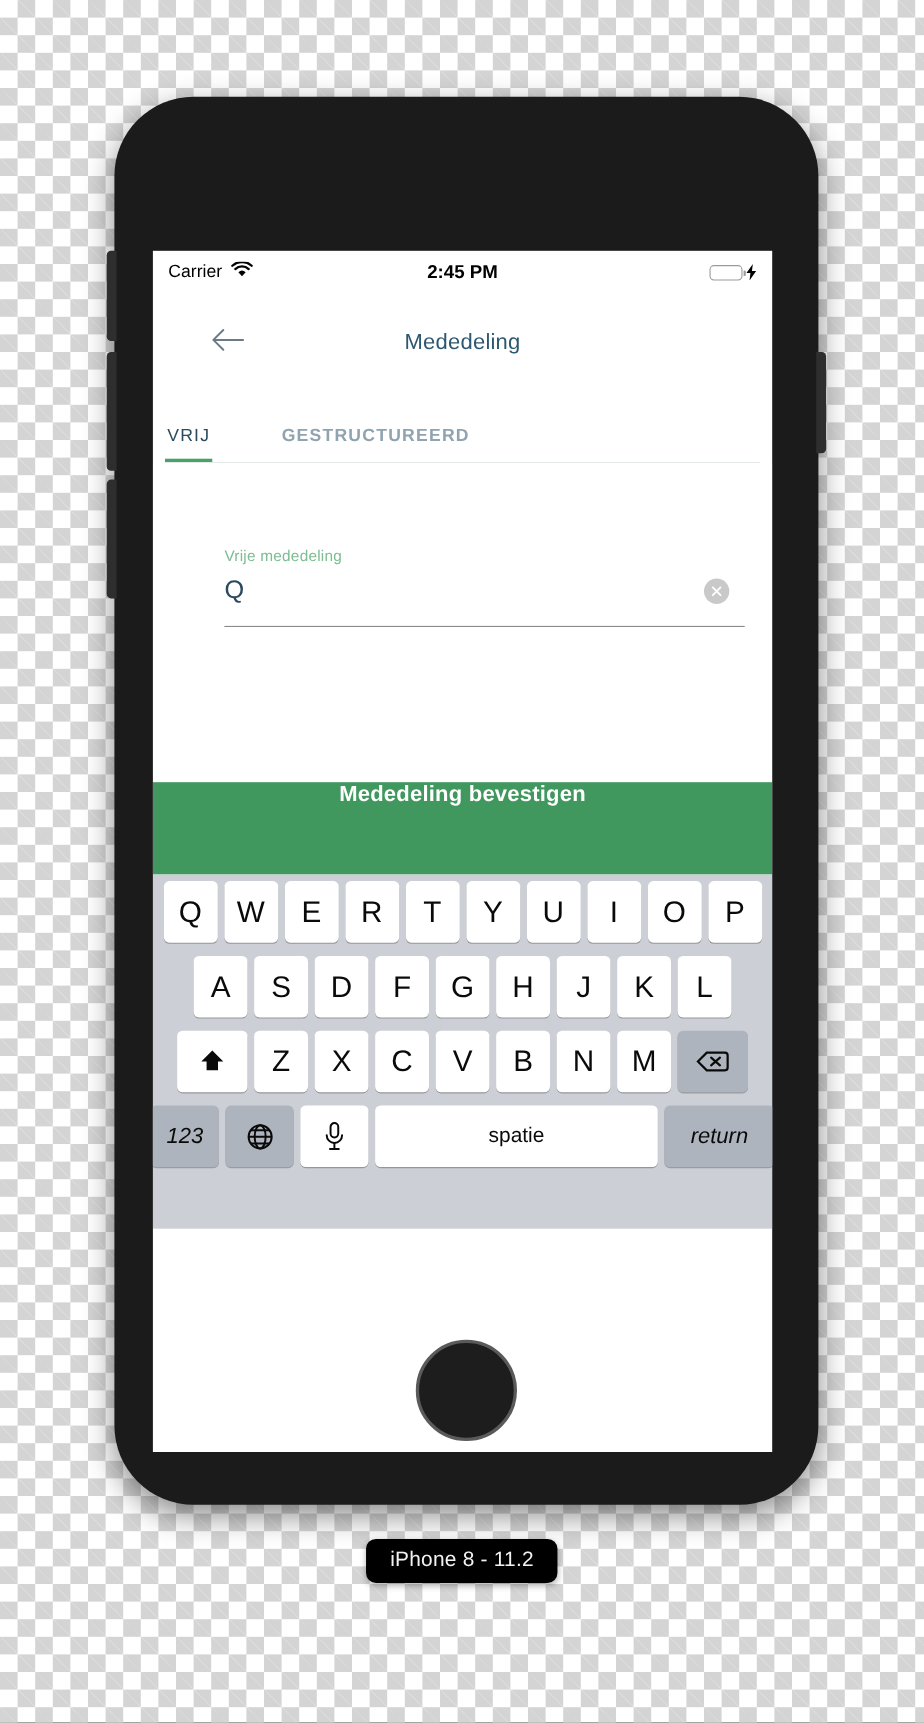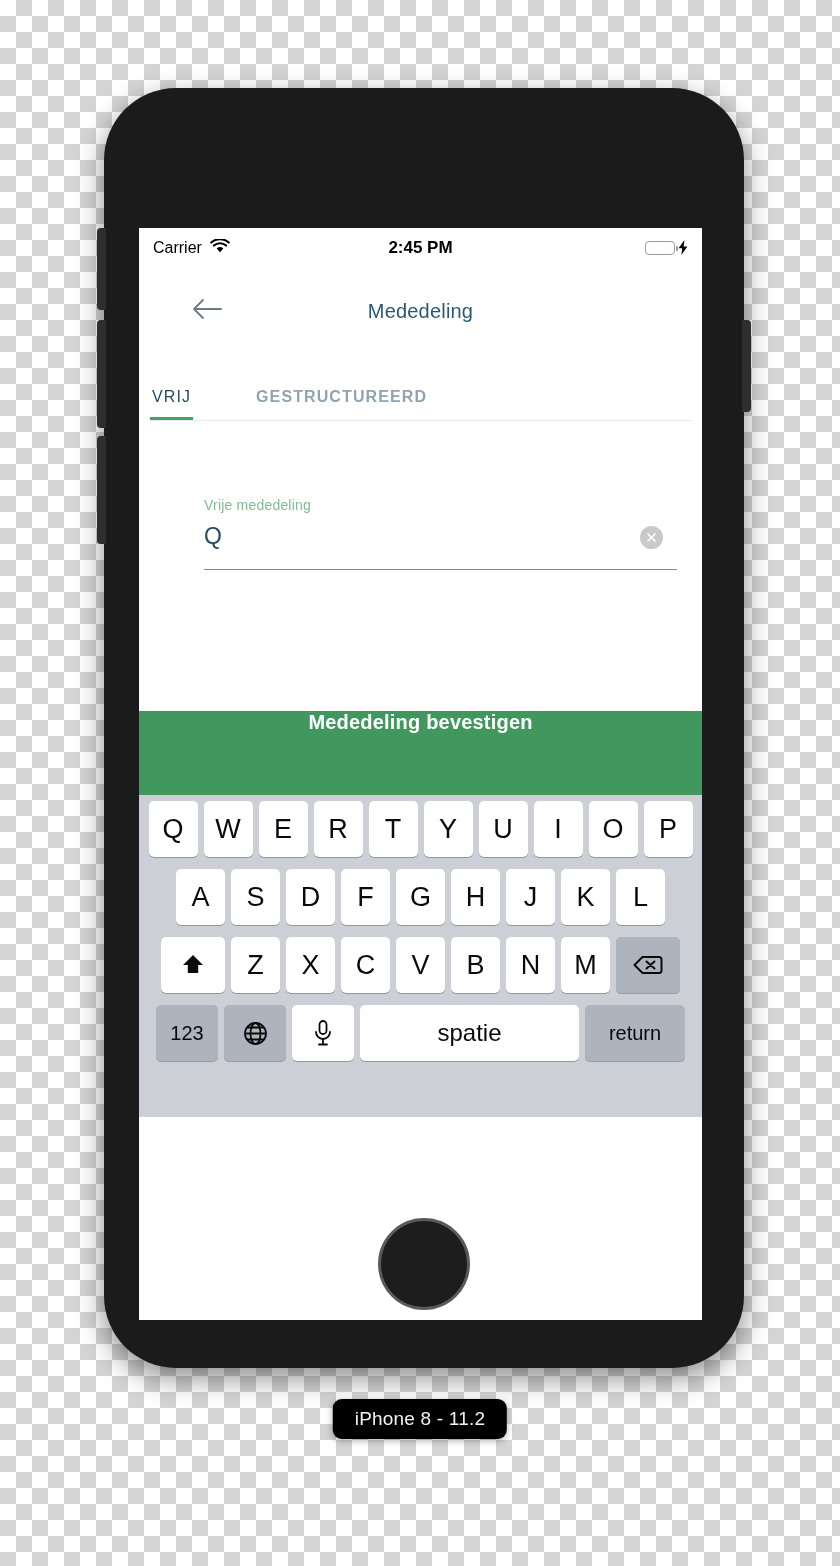--- a/index.html
+++ b/index.html
@@ -107,22 +107,22 @@
   .kb-row{display:flex;justify-content:center;align-items:center;margin-bottom:12px;}
   .kb-row:last-child{margin-bottom:0;}
   .key{
     background:#fff;border-radius:5px;height:56px;width:49px;margin:0 3px;
     display:flex;align-items:center;justify-content:center;
     font-size:27px;color:#0a0a0a;box-shadow:0 1px 0 rgba(0,0,0,.28);cursor:pointer;
     flex:none;
   }
   #row-2{padding:0 24px;}
   #row-3{padding:0 0px;}
-  .key.dark{background:#aeb4bd;box-shadow:0 1px 0 rgba(0,0,0,.25);}
-  .key.space{width:219px;font-size:24px;}
+  .key.dark{background:#aeb4bd;box-shadow:0 1px 0 rgba(0,0,0,.25);font-style:italic;}
+  .key.space{width:257px;font-size:19px;}
   .key.return{width:100px;font-size:20px;}
   .key.num{width:62px;font-size:20px;}
   .key.globe,.key.mic{width:62px;}
   .key.shift{width:64px;}
   .key.backspace{width:64px;}
   .key svg{display:block;}
 
   
   #device-badge{
     position:absolute;left:50%;top:1399px;transform:translateX(-50%);

